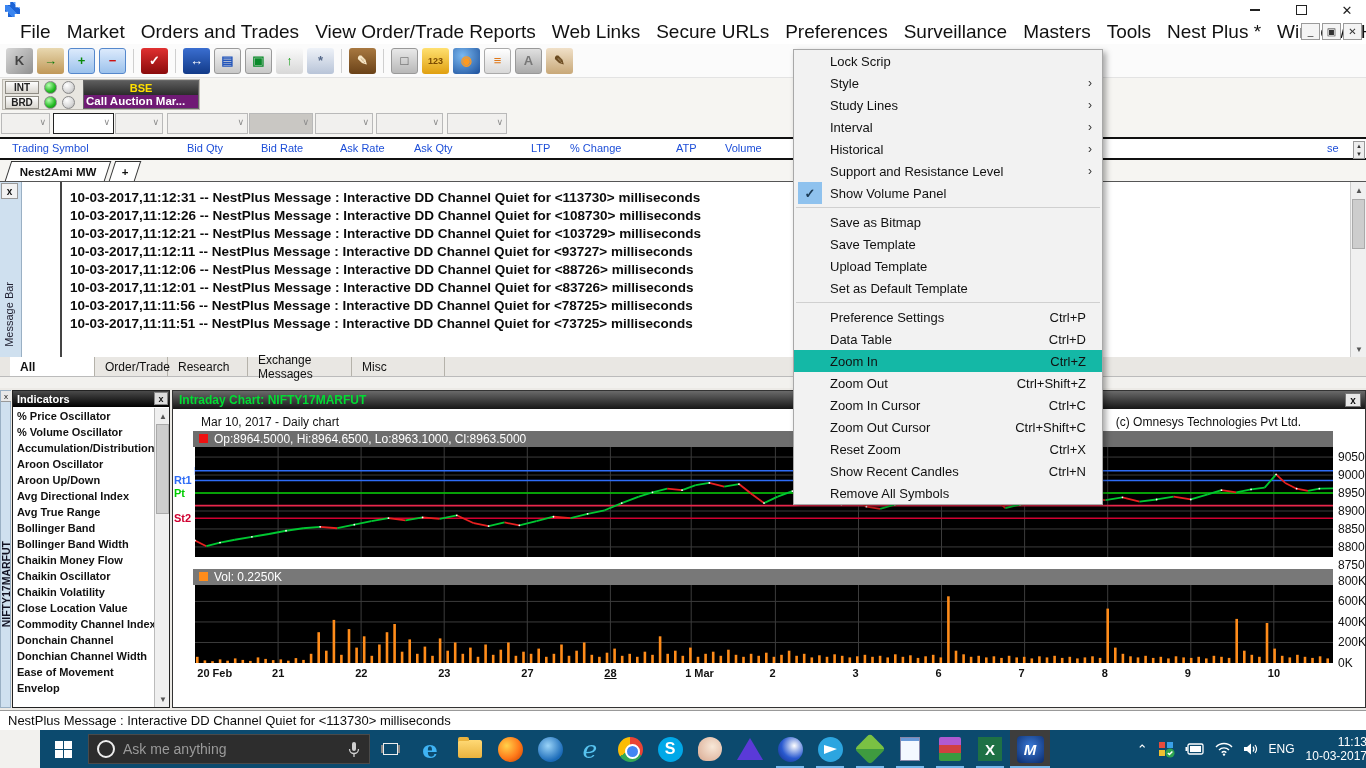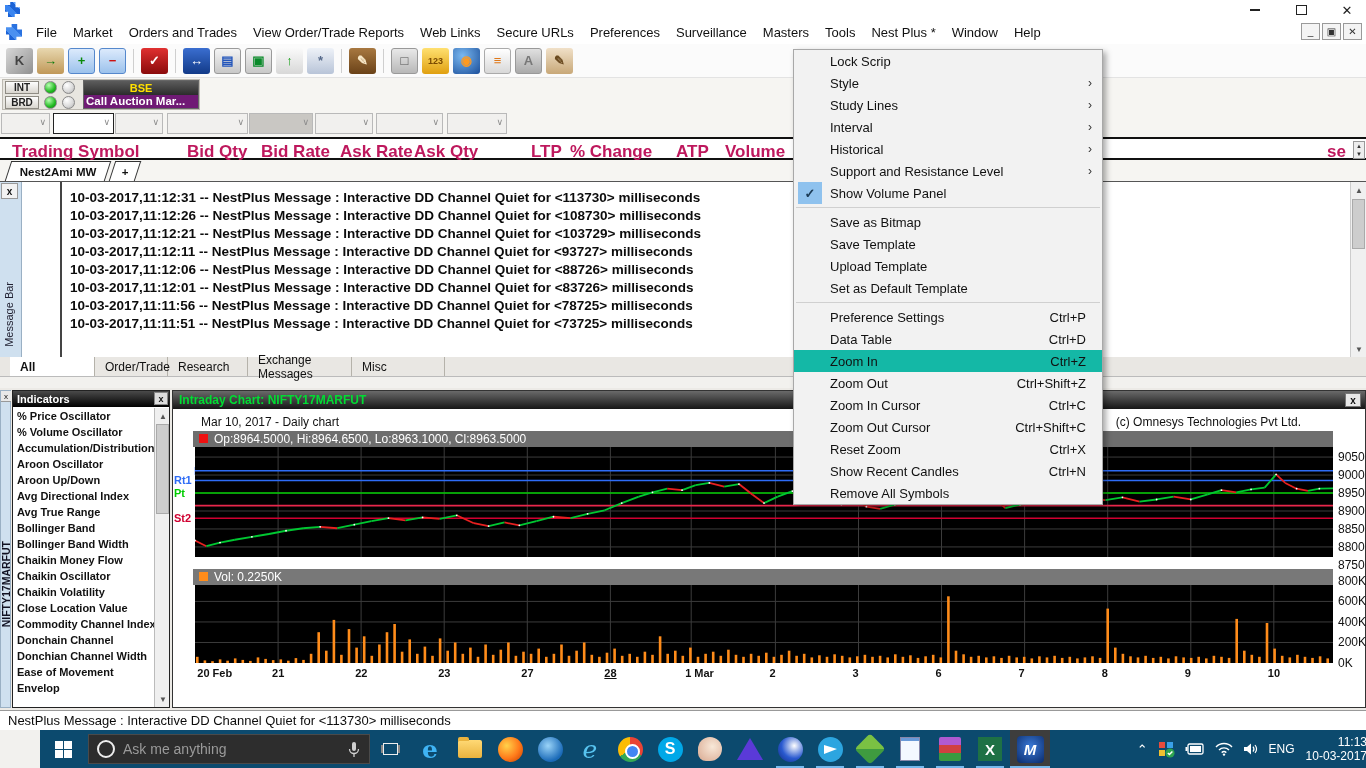--- a/index.html
+++ b/index.html
@@ -15,21 +15,21 @@
   .wc { width:18px; height:14px; display:flex; align-items:center; justify-content:center; color:#222; font-size:11px; cursor:default; }
   .wc-min::after{ content:""; width:10px; height:1.5px; background:#222; }
   .wc-max::after{ content:""; width:9px; height:8px; border:1.5px solid #222; }
   .wc-close{ font-size:13px; }
 
   
   .menubar { position:absolute; left:0; top:20px; width:1366px; height:24px; background:#ffffff; display:flex; align-items:center; padding-left:4px; }
   .menubar .mlogo { width:16px; height:16px; margin:0 6px 0 2px;
       background:linear-gradient(45deg,#1c63d6 30%,#4a90f0 30%,#4a90f0 60%,#2a72e0 60%);
       clip-path:polygon(0 20%,35% 20%,35% 0,70% 0,70% 35%,100% 35%,100% 80%,65% 80%,65% 100%,20% 100%,20% 65%,0 65%);}
-  .menu-item { font-size:13px; color:#111; padding:3px 8px; white-space:nowrap; }
+  .menu-item { font-size:19px; color:#111; padding:3px 8px; white-space:nowrap; }
   .mdi-controls { position:absolute; right:4px; top:3px; display:flex; gap:2px; }
   .mdi { width:19px; height:17px; border:1px solid #9a9a9a; background:#f4f4f4; font-size:10px; color:#333; display:flex; align-items:center; justify-content:center; }
 
   
   .toolbar { position:absolute; left:0; top:44px; width:1366px; height:34px; background:#fbfbfb; border-bottom:1px solid #e3e3e3; display:flex; align-items:center; padding-left:6px; gap:4px; }
   .tbi { width:27px; height:26px; border-radius:3px; display:flex; align-items:center; justify-content:center; font-size:13px; font-weight:bold; }
   .tb-sep { width:1px; height:24px; background:#cfcfcf; margin:0 3px; }
 
   
   .statusrow { position:absolute; left:0; top:78px; width:1366px; height:33px; background:#f6f5f2; }
@@ -46,21 +46,21 @@
 
   
   .comborow { position:absolute; left:0; top:111px; width:1366px; height:26px; background:#f6f5f2; }
   .combo { position:absolute; top:2px; height:21px; background:#f1f0ee; border:1px solid #b9b9b9; }
   .combo .arr { position:absolute; right:3px; top:3px; font-size:9px; color:#8a8a8a; }
   .combo.focused { background:#ffffff; border:1px solid #222; }
   .combo.dark { background:#cycle; background:#c9c7c3; }
 
   
   .mwheader { position:absolute; left:0; top:137px; width:1366px; height:23px; background:#ffffff; border-top:2px solid #111; border-bottom:2px solid #111; }
-  .mwcol { position:absolute; top:3px; font-size:17px; font-weight:bold; color:#be185d; white-space:nowrap; }
+  .mwcol { position:absolute; top:3px; font-size:11px; font-weight:normal; color:#1d4ed8; white-space:nowrap; }
   .mw-spin { position:absolute; right:1px; top:2px; width:12px; height:18px; background:#eee; border:1px solid #999; font-size:6px; color:#333; display:flex; flex-direction:column; align-items:center; justify-content:space-between; padding:1px 0; }
 
   
   .wstabs { position:absolute; left:0; top:160px; width:1366px; height:22px; background:#f6f5f2; border-bottom:1px solid #555; }
   .wstab { position:absolute; top:1px; height:20px; background:#fff; border:1px solid #333; border-bottom:none; transform:skewX(-18deg); display:flex; align-items:center; justify-content:center; }
   .wstab span { transform:skewX(18deg); font-size:11.5px; font-weight:bold; color:#111; }
 
   
   .msgpanel { position:absolute; left:0; top:182px; width:1366px; height:175px; background:#ffffff; }
   .msg-strip { position:absolute; left:0; top:0; width:22px; height:175px; background:#cfe0ef; border-right:1px solid #9ab0c4; }

